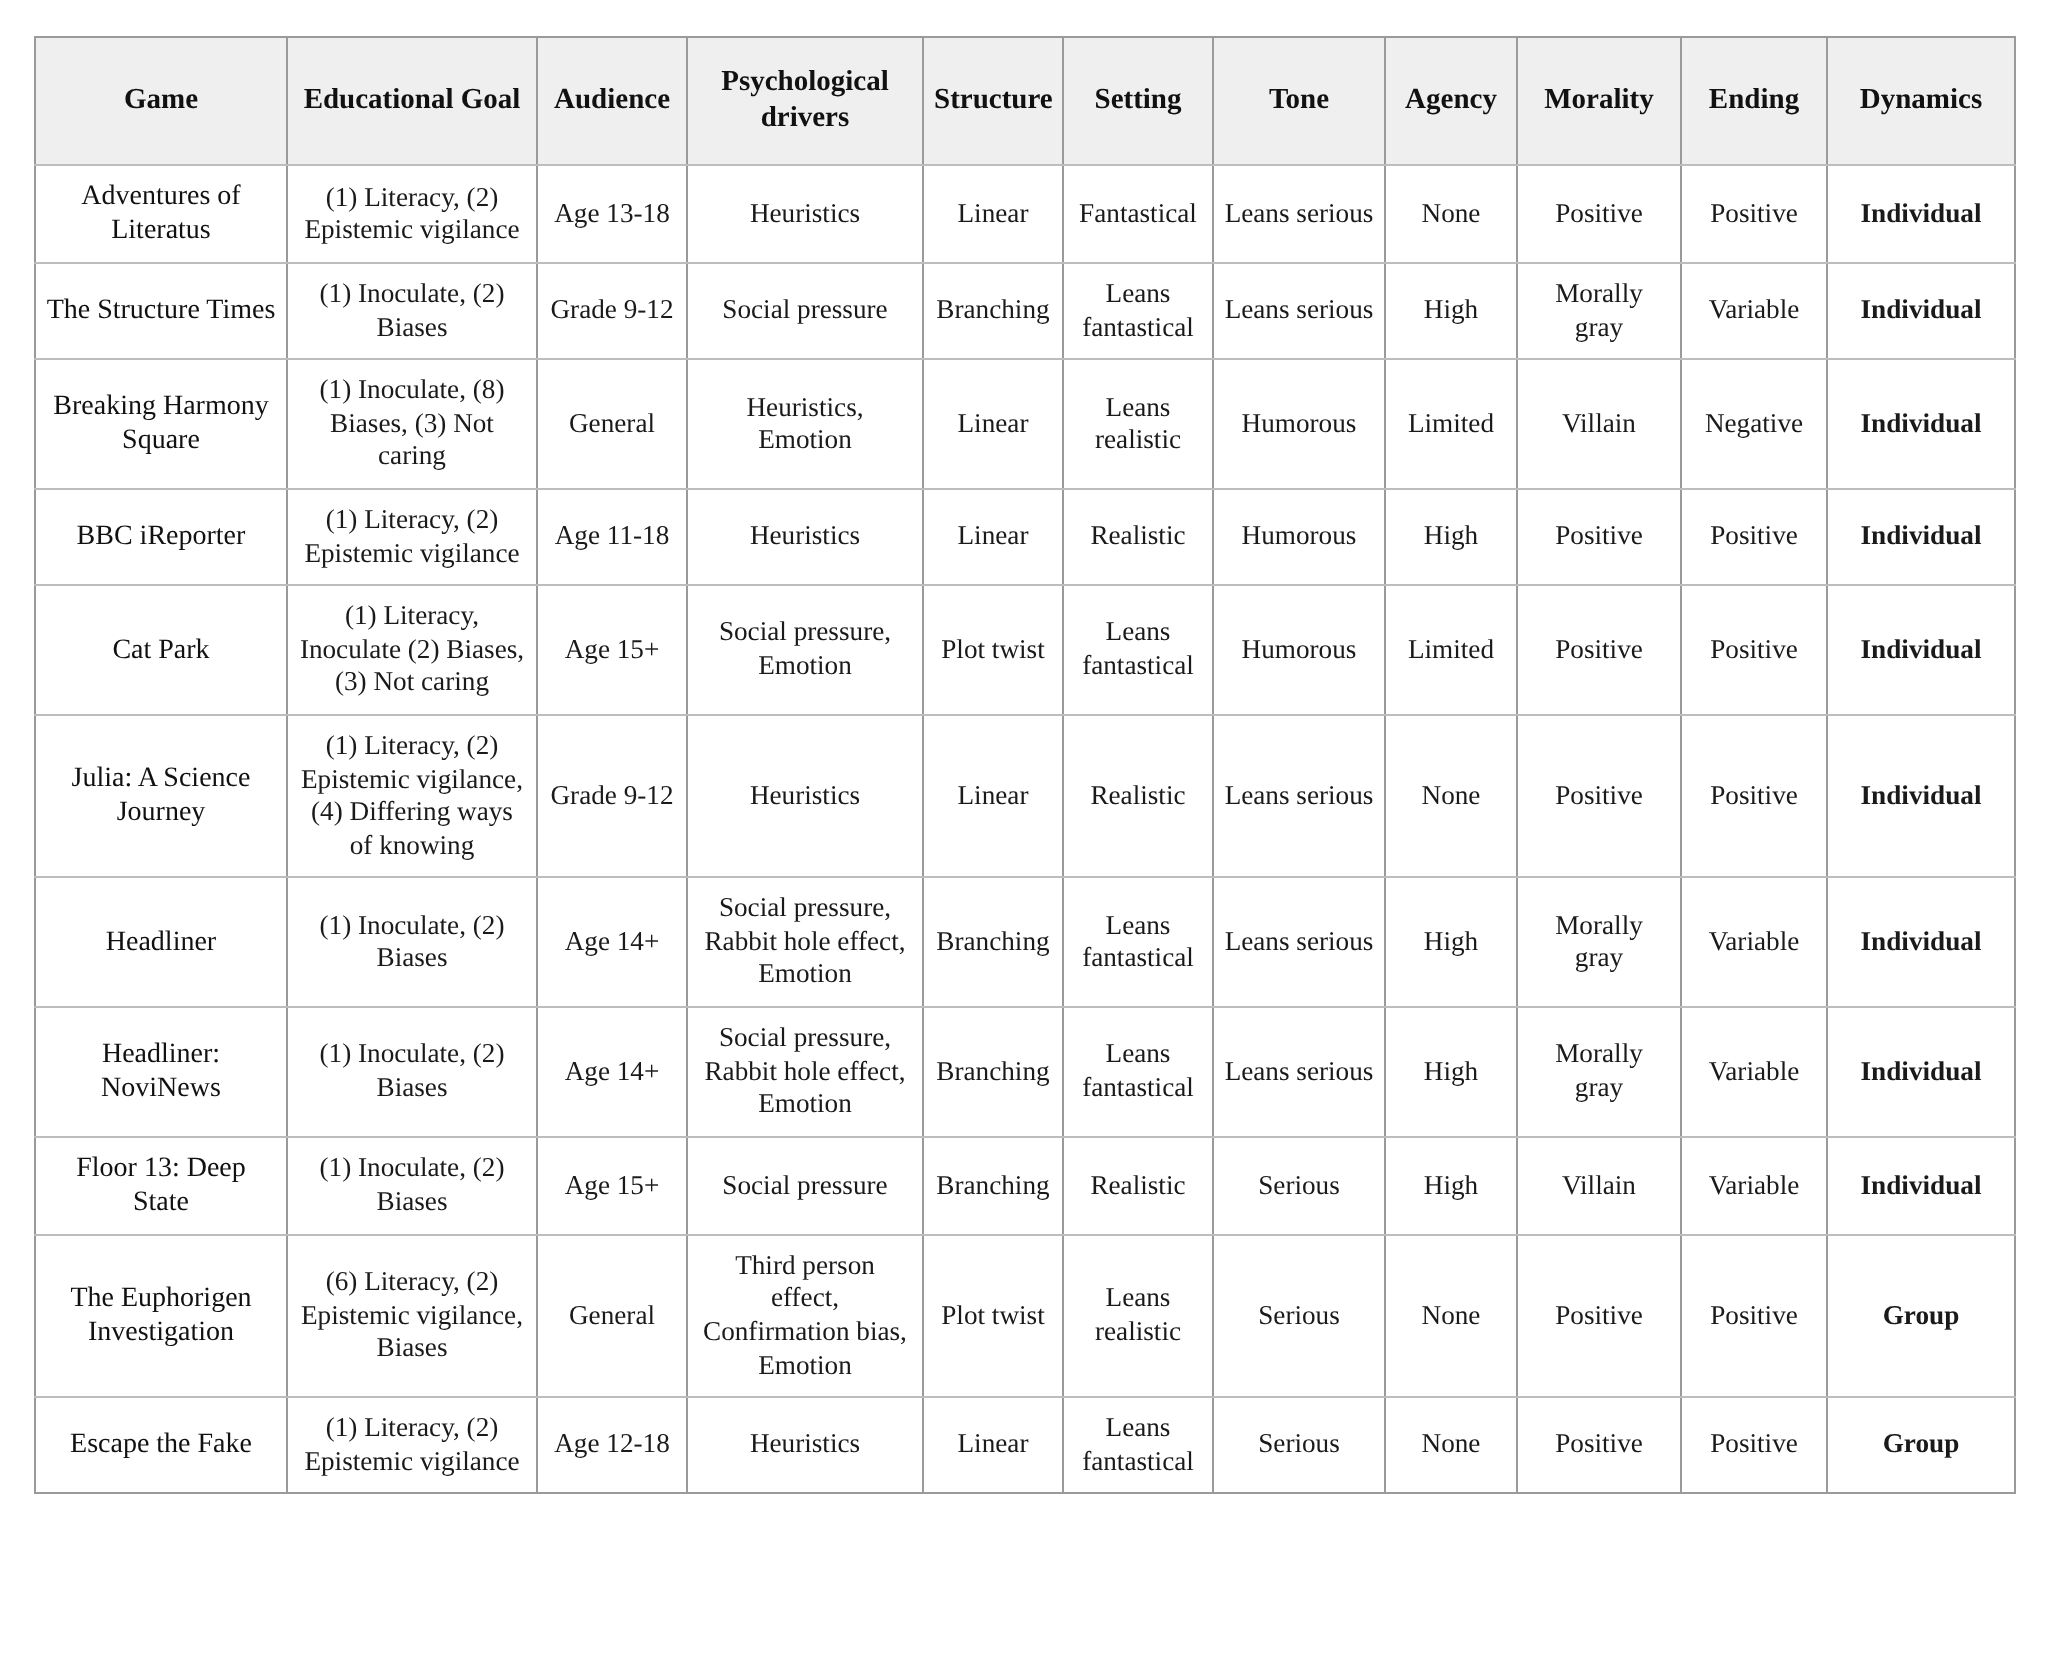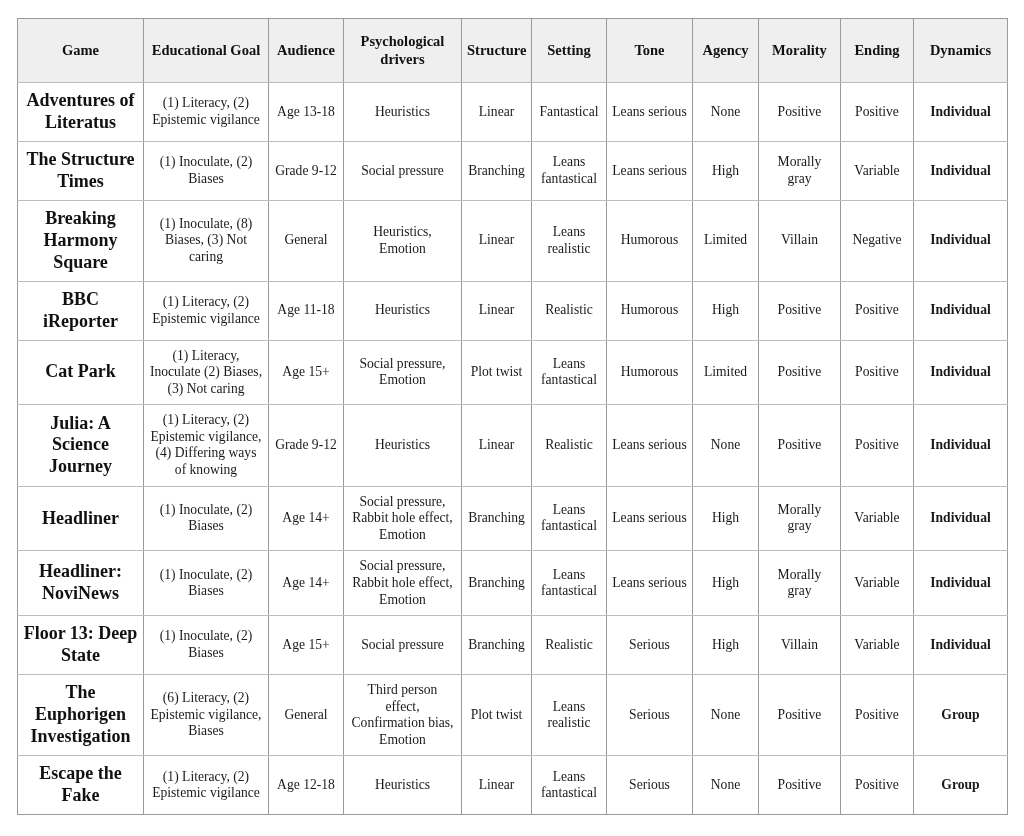--- a/index.html
+++ b/index.html
@@ -68,22 +68,22 @@
     text-align: center;
     vertical-align: middle;
     padding: 7px 5px;
     box-sizing: border-box;
     color: #1a1a1a;
   }
   table.comparison td:last-child { border-right: none; font-weight: bold; }
   table.comparison tr:last-child td { border-bottom: none; }
 
   table.comparison td.game-cell {
-    font-weight: bold;
-    font-size: 18px;
+    font-weight: normal;
+    font-size: 14px;
     color: #111111;
   }
 </style>
 </head>
 <body>
 
 <div class="page">
   <div class="table-wrap">
     <table class="comparison">
       <colgroup>

